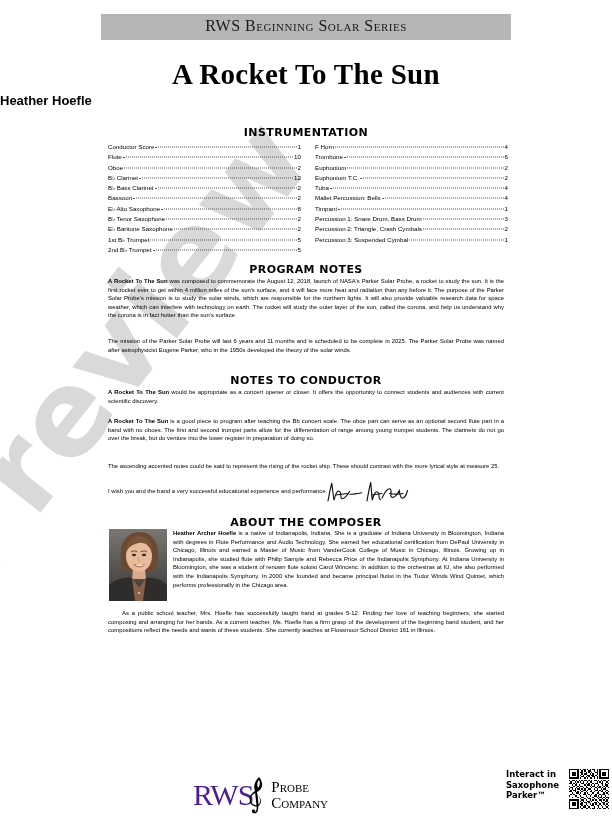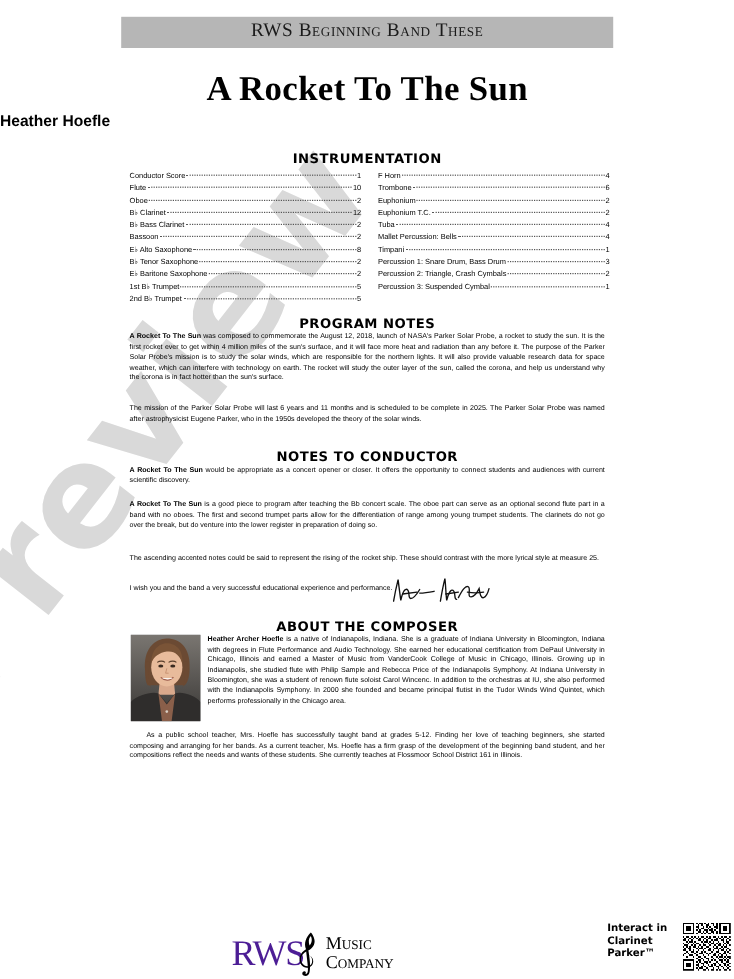--- a/index.html
+++ b/index.html
@@ -240,21 +240,21 @@
 </head>
 <body>
 
 <div class="page">
 
   <svg class="watermark" viewBox="0 0 700 620">
     <text class="watermark-text" x="20" y="470" transform="rotate(-52 20 470)">Preview Only</text>
   </svg>
 
   <div class="banner">
-    <div class="banner-text">RWS Beginning Band These</div>
+    <div class="banner-text">RWS Beginning Solar Series</div>
   </div>
 
   <div class="title">A Rocket To The Sun</div>
   <div class="composer">Heather Hoefle</div>
 
   <div class="section-head" id="head-instrumentation">INSTRUMENTATION</div>
 
   <div class="instr-wrap">
     <div class="instr-col">
       <div class="instr-row">
@@ -428,29 +428,29 @@
   <div class="bio" id="bio-p1"><b>Heather Archer Hoefle</b><span> is a native of Indianapolis, Indiana. She is a graduate of Indiana University in Bloomington, Indiana with degrees in Flute Performance and Audio Technology. She earned her educational certification from DePaul University in Chicago, Illinois and earned a Master of Music from VanderCook College of Music in Chicago, Illinois. Growing up in Indianapolis, she studied flute with Philip Sample and Rebecca Price of the Indianapolis Symphony. At Indiana University in Bloomington, she was a student of renown flute soloist Carol Wincenc. In addition to the orchestras at IU, she also performed with the Indianapolis Symphony. In 2000 she founded and became principal flutist in the Tudor Winds Wind Quintet, which performs professionally in the Chicago area.</span></div>
   <div class="bio" id="bio-p2">As a public school teacher, Mrs. Hoefle has successfully taught band at grades 5-12. Finding her love of teaching beginners, she started composing and arranging for her bands. As a current teacher, Ms. Hoefle has a firm grasp of the development of the beginning band student, and her compositions reflect the needs and wants of these students. She currently teaches at Flossmoor School District 161 in Illinois.</div>
 
   <div class="footer-logo">
     <span class="logo-rws">RWS</span>
     <svg class="logo-clef" viewBox="0 0 26 40">
       <path d="M14 2 C10 6, 8 11, 10 16 C5 19, 3 24, 6 29 C9 33, 16 32, 16 26 C16 22, 12 20, 10 22 C12 20, 16 22, 15 27 C14 31, 9 31, 7 28 C4 23, 7 19, 12 17 C15 16, 18 12, 17 8 C16.5 5, 15 3, 14 2 Z M14 5 C15 7, 15.5 10, 13 13 C12 10, 12 7, 14 5 Z" fill="#000"></path>
       <path d="M12 17 C13 23, 14 30, 13 35 C12.5 38, 10 39, 8 38 C6.5 37.2, 6.5 35, 8 34.5 C9.5 34, 10.5 35.5, 9.5 36.5 C11 37, 11.8 35, 11.6 32 C11.3 27, 10.5 22, 10 16.5 Z" fill="#000"></path>
     </svg>
     <span class="logo-words">
-      <span style="display:block">Music</span>
+      <span style="display:block">Probe</span>
       <span style="display:block">Company</span>
     </span>
   </div>
 
   <div class="footer-right">
     <div class="makemusic">
       <span style="display:block">Interact in</span>
-      <span style="display:block">Clarinet</span>
+      <span style="display:block">Saxophone</span>
       <span style="display:block">Parker™</span>
     </div>
     <svg class="qr" viewBox="0 0 29 29" shape-rendering="crispEdges">
       <rect width="29" height="29" fill="#fff"></rect>
       <g fill="#000">
         <path d="M0 0h7v7h-7z"></path>
           <path d="M1 1h5v5h-5z" fill="#fff"></path>
           <path d="M2 2h3v3h-3z"></path>
         <path d="M22 0h7v7h-7z"></path>
           <path d="M23 1h5v5h-5z" fill="#fff"></path>

